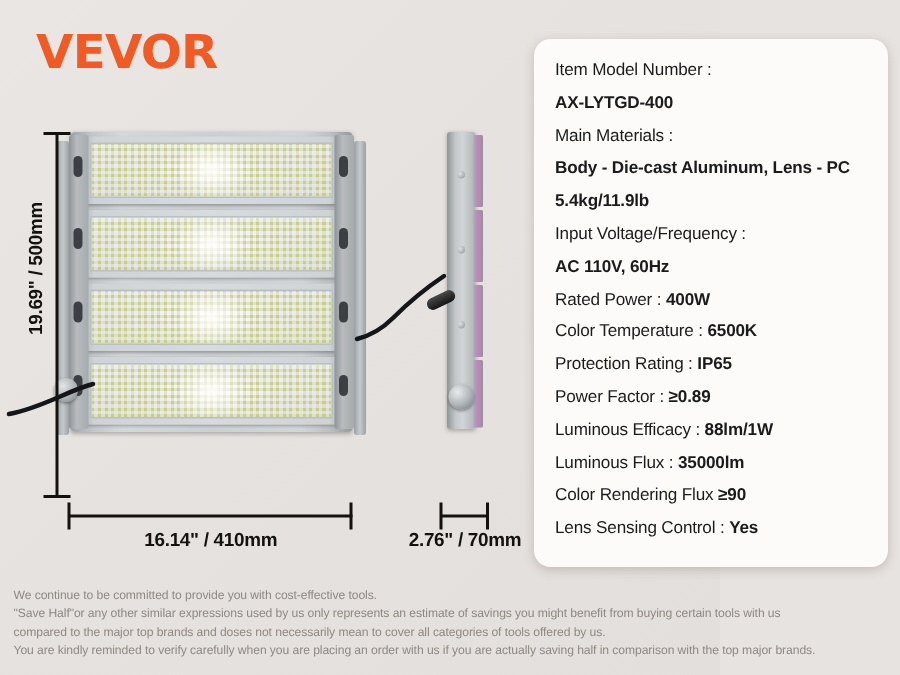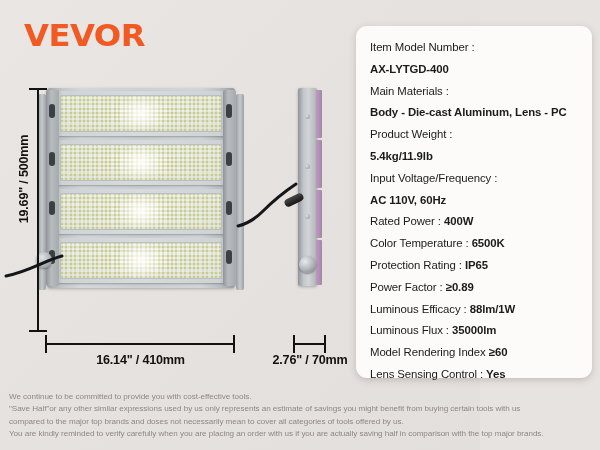--- a/index.html
+++ b/index.html
@@ -382,31 +382,30 @@
   <div class="dim-line" id="dim-h2-line"></div>
   <div class="dim-line" id="dim-h2-cap-l"></div>
   <div class="dim-line" id="dim-h2-cap-r"></div>
   <div id="dim-h2-label">2.76" / 70mm</div>
 
   <div id="spec-panel">
       <div class="spec-line"><span class="lbl">Item Model Number :</span></div>
       <div class="spec-line val-bold"><span class="val">AX-LYTGD-400</span></div>
       <div class="spec-line"><span class="lbl">Main Materials :</span></div>
       <div class="spec-line val-bold"><span class="val">Body - Die-cast Aluminum, Lens - PC</span></div>
-      <div class="spec-line"><span class="lbl">Product Weight :</span></div>
       <div class="spec-line val-bold"><span class="val">5.4kg/11.9lb</span></div>
       <div class="spec-line"><span class="lbl">Input Voltage/Frequency :</span></div>
       <div class="spec-line val-bold"><span class="val">AC 110V, 60Hz</span></div>
       <div class="spec-line"><span class="lbl">Rated Power : </span><span class="val">400W</span></div>
       <div class="spec-line"><span class="lbl">Color Temperature : </span><span class="val">6500K</span></div>
       <div class="spec-line"><span class="lbl">Protection Rating : </span><span class="val">IP65</span></div>
       <div class="spec-line"><span class="lbl">Power Factor : </span><span class="val">≥0.89</span></div>
       <div class="spec-line"><span class="lbl">Luminous Efficacy : </span><span class="val">88lm/1W</span></div>
       <div class="spec-line"><span class="lbl">Luminous Flux : </span><span class="val">35000lm</span></div>
-      <div class="spec-line"><span class="lbl">Model Rendering Index </span><span class="val">≥60</span></div>
+      <div class="spec-line"><span class="lbl">Color Rendering Flux </span><span class="val">≥90</span></div>
       <div class="spec-line"><span class="lbl">Lens Sensing Control : </span><span class="val">Yes</span></div>
     </div>
 
   <div id="footer">
       <div class="footer-line">We continue to be committed to provide you with cost-effective tools.</div>
       <div class="footer-line">"Save Half"or any other similar expressions used by us only represents an estimate of savings you might benefit from buying certain tools with us</div>
       <div class="footer-line">compared to the major top brands and doses not necessarily mean to cover all categories of tools offered by us.</div>
       <div class="footer-line">You are kindly reminded to verify carefully when you are placing an order with us if you are actually saving half in comparison with the top major brands.</div>
     </div>
 

